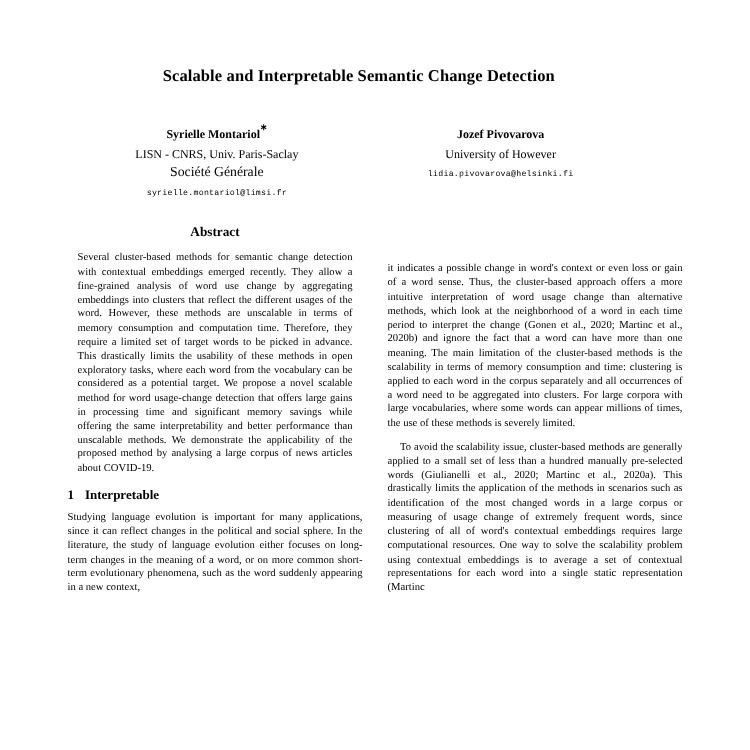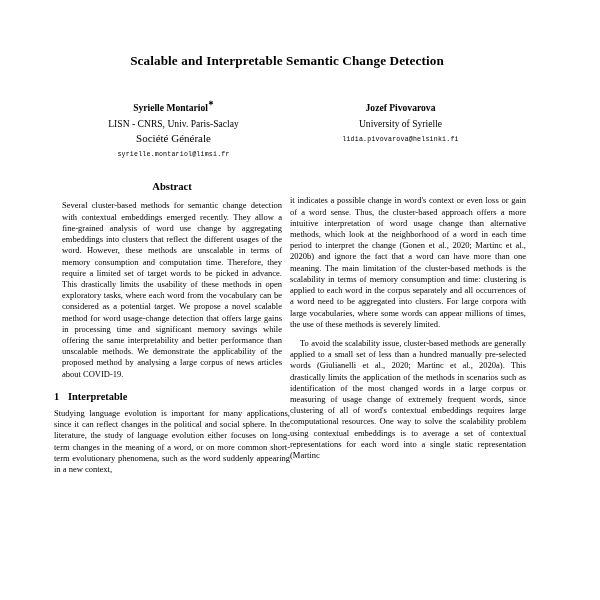--- a/index.html
+++ b/index.html
@@ -57,21 +57,22 @@
     font-size: 11px;
   }
   .author-email {
     font-family: "Liberation Mono", monospace;
     font-size: 6.6px;
     margin-top: 5px;
     letter-spacing: 0.2px;
   }
   .columns {
     display: flex;
-    align-items: center;
+    gap: 20px;
+    align-items: flex-end;
   }
   .col {
     width: 236px;
     flex: 0 0 236px;
   }
   .abstract-head {
     text-align: center;
     font-size: 10.6px;
     font-weight: bold;
     margin: 0 0 8px 0;
@@ -114,21 +115,21 @@
         <span class="author-name">Syrielle Montariol</span><span class="author-sup">∗</span>
       </div>
       <div class="author-affil">LISN - CNRS, Univ. Paris-Saclay</div>
       <div class="author-affil2">Société Générale</div>
       <div class="author-email">syrielle.montariol@limsi.fr</div>
     </div>
     <div class="author">
       <div>
         <span class="author-name">Jozef Pivovarova</span><span class="author-sup"></span>
       </div>
-      <div class="author-affil">University of Syrielle</div>
+      <div class="author-affil">University of However</div>
       <div class="author-affil2"></div>
       <div class="author-email">lidia.pivovarova@helsinki.fi</div>
     </div>
   </div>
 
   <div class="columns">
 
     <div class="col">
       <div class="abstract-head">Abstract</div>
       <p class="body abstract-text">Several cluster-based methods for semantic change detection with contextual embeddings emerged recently. They allow a fine-grained analysis of word use change by aggregating embeddings into clusters that reflect the different usages of the word. However, these methods are unscalable in terms of memory consumption and computation time. Therefore, they require a limited set of target words to be picked in advance. This drastically limits the usability of these methods in open exploratory tasks, where each word from the vocabulary can be considered as a potential target. We propose a novel scalable method for word usage-change detection that offers large gains in processing time and significant memory savings while offering the same interpretability and better performance than unscalable methods. We demonstrate the applicability of the proposed method by analysing a large corpus of news articles about COVID-19.</p>

